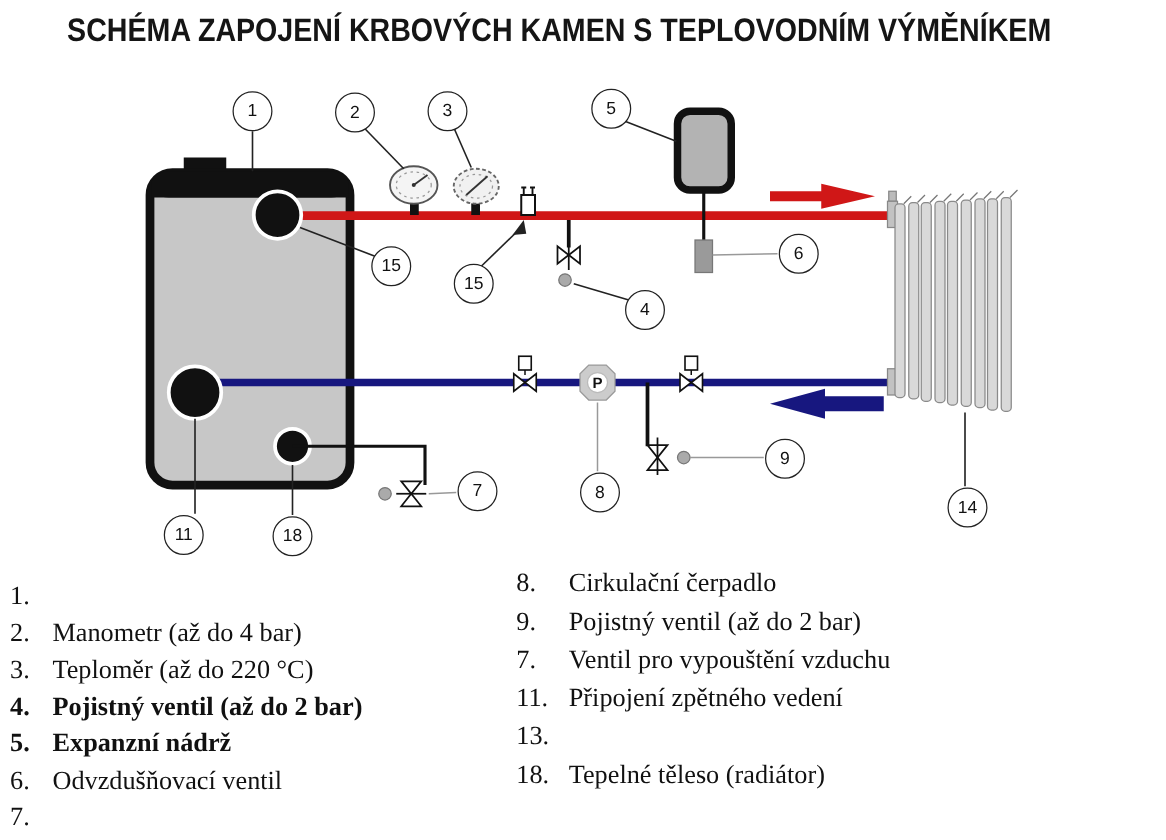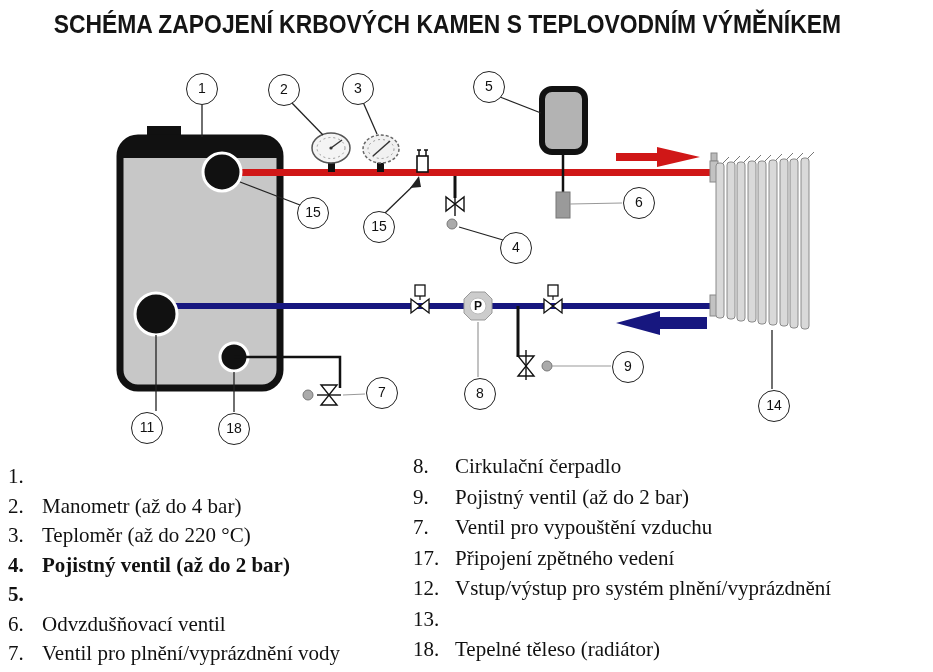--- a/index.html
+++ b/index.html
@@ -198,50 +198,46 @@
     <div class="lrow">
       <span class="lnum">3.</span>
       <span class="ltxt">Teploměr (až do 220 °C)</span>
     </div>
     <div class="lrow bold">
       <span class="lnum">4.</span>
       <span class="ltxt">Pojistný ventil (až do 2 bar)</span>
     </div>
     <div class="lrow bold">
       <span class="lnum">5.</span>
+      <span class="ltxt">Expanzní nádrž</span>
     </div>
     <div class="lrow">
       <span class="lnum">6.</span>
       <span class="ltxt">Odvzdušňovací ventil</span>
     </div>
     <div class="lrow">
       <span class="lnum">7.</span>
-      <span class="ltxt">Ventil pro plnění/vyprázdnění vody</span>
     </div>
   </div>
   <div class="lcol lcol-right">
     <div class="lrow">
       <span class="lnum">8.</span>
       <span class="ltxt">Cirkulační čerpadlo</span>
     </div>
     <div class="lrow">
       <span class="lnum">9.</span>
       <span class="ltxt">Pojistný ventil (až do 2 bar)</span>
     </div>
     <div class="lrow">
       <span class="lnum">7.</span>
       <span class="ltxt">Ventil pro vypouštění vzduchu</span>
     </div>
     <div class="lrow">
-      <span class="lnum">17.</span>
+      <span class="lnum">11.</span>
       <span class="ltxt">Připojení zpětného vedení</span>
-    </div>
-    <div class="lrow">
-      <span class="lnum">12.</span>
-      <span class="ltxt">Vstup/výstup pro systém plnění/vyprázdnění</span>
     </div>
     <div class="lrow">
       <span class="lnum">13.</span>
     </div>
     <div class="lrow">
       <span class="lnum">18.</span>
       <span class="ltxt">Tepelné těleso (radiátor)</span>
     </div>
   </div>
 </div>

